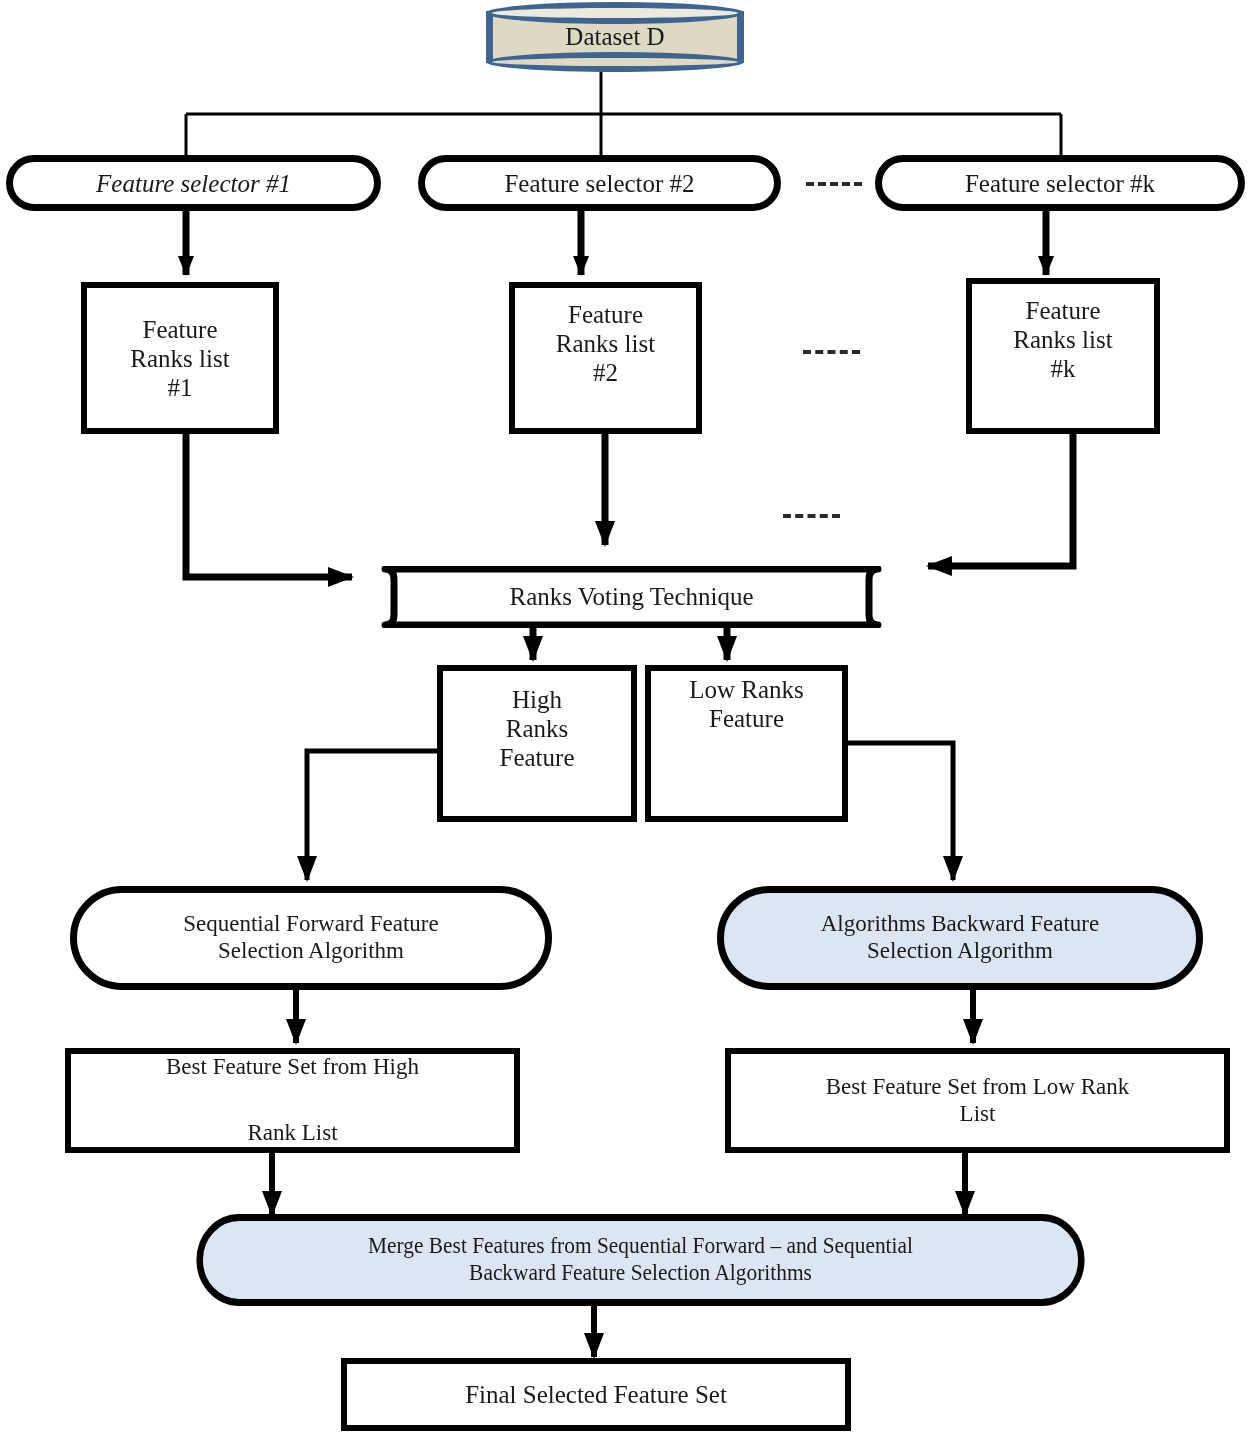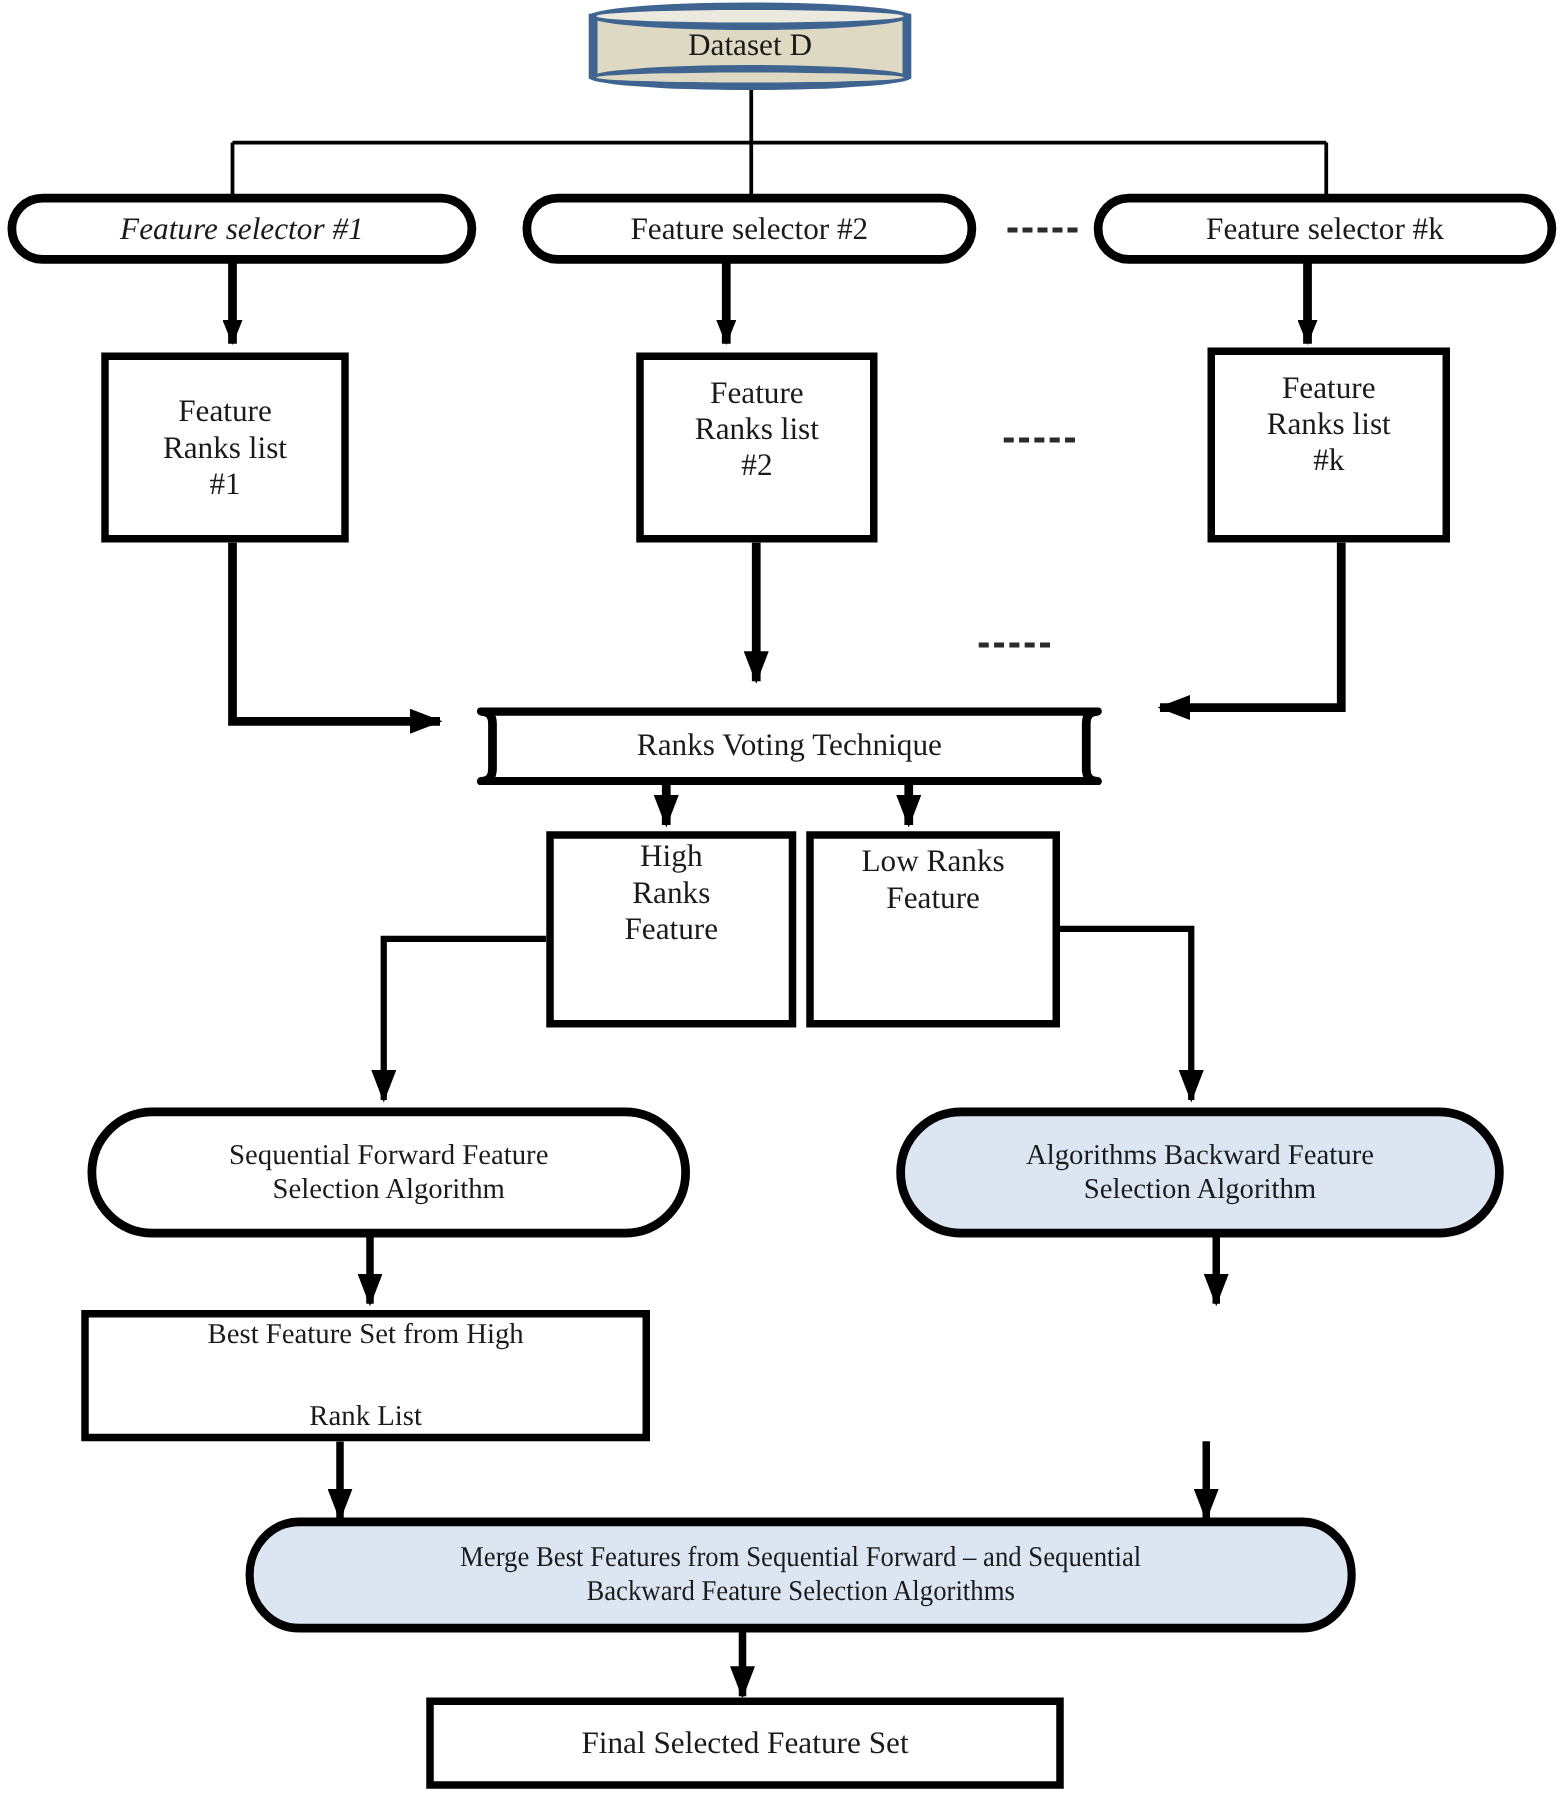--- a/index.html
+++ b/index.html
@@ -47,20 +47,21 @@
     border: 7px solid #000000;
     border-radius: 500px;
   }
   .fill-blue {
     background: #dce6f2;
   }
   
   .cylinder {
     position: absolute;
     z-index: 5;
+    margin-left: 15px;
   }
   .cyl-body {
     position: absolute;
     left: 0;
     top: 9px;
     width: 100%;
     height: calc(100% - 18px);
     background: #ddd9c3;
     border-left: 7px solid #3f6490;
     border-right: 7px solid #3f6490;
@@ -260,21 +261,21 @@
   <div class="plaque" style="left:371px; top:546px; width:521px; height:62px;">
     <svg width="521" height="62" viewBox="0 0 521 62">
       <path d="M4,4 L12,4 Q22,4 22,14 L22,48 Q22,58 12,58 L4,58
                M4,4 L517,4 L509,4 Q499,4 499,14 L499,48 Q499,58 509,58 L517,58 L4,58" fill="#ffffff" stroke="#000000" stroke-width="0"></path>
       <path d="M14,3 L507,3 Q498,3 498,13 L498,49 Q498,59 507,59 L14,59
                Q23,59 23,49 L23,13 Q23,3 14,3 Z" fill="#ffffff" stroke="#000000" stroke-width="7" stroke-linejoin="round"></path>
     </svg>
     <div class="plaque-label">Ranks Voting Technique</div>
   </div>
 
-  <div class="node rect t24" style="left:437px; top:665px; width:200px; height:157px; flex-direction:column; justify-content:flex-start; align-items:center;">
+  <div class="node rect t24" style="left:437px; top:665px; width:200px; height:157px; flex-direction:column; justify-content:flex-start; padding-top:14px;align-items:center;">
     <span>High</span>
     <span>Ranks</span>
     <span>Feature</span>
   </div>
 
   <div class="node rect t24" style="left:645px; top:665px; width:203px; height:157px; flex-direction:column; justify-content:flex-start; padding-top:4px;">
     <span>Low Ranks</span>
     <span>Feature</span>
   </div>
 
@@ -286,20 +287,24 @@
   <div class="node stadium fill-blue t22" style="left:717px; top:886px; width:486px; height:104px; flex-direction:column;">
     <span>Algorithms Backward Feature</span>
     <span>Selection Algorithm</span>
   </div>
 
   <div class="node rect t22" style="left:65px; top:1048px; width:455px; height:105px; flex-direction:column;justify-content:space-between;">
     <span>Best Feature Set from High</span>
     <span>Rank List</span>
   </div>
 
+  <div class="node rect t22" style="left:725px; top:1048px; width:505px; height:105px; flex-direction:column;">
+    <span>Best Feature Set from Low Rank</span>
+    <span>List</span>
+  </div>
 
   <div class="node stadium fill-blue t22 narrow" style="left:163px; top:1214px; width:955px; height:92px; flex-direction:column;">
     <span>Merge Best Features from Sequential Forward – and Sequential</span>
     <span>Backward Feature Selection Algorithms</span>
   </div>
 
   <div class="node rect t24" style="left:341px; top:1358px; width:510px; height:73px;">
     <span>Final Selected Feature Set</span>
   </div>
 

